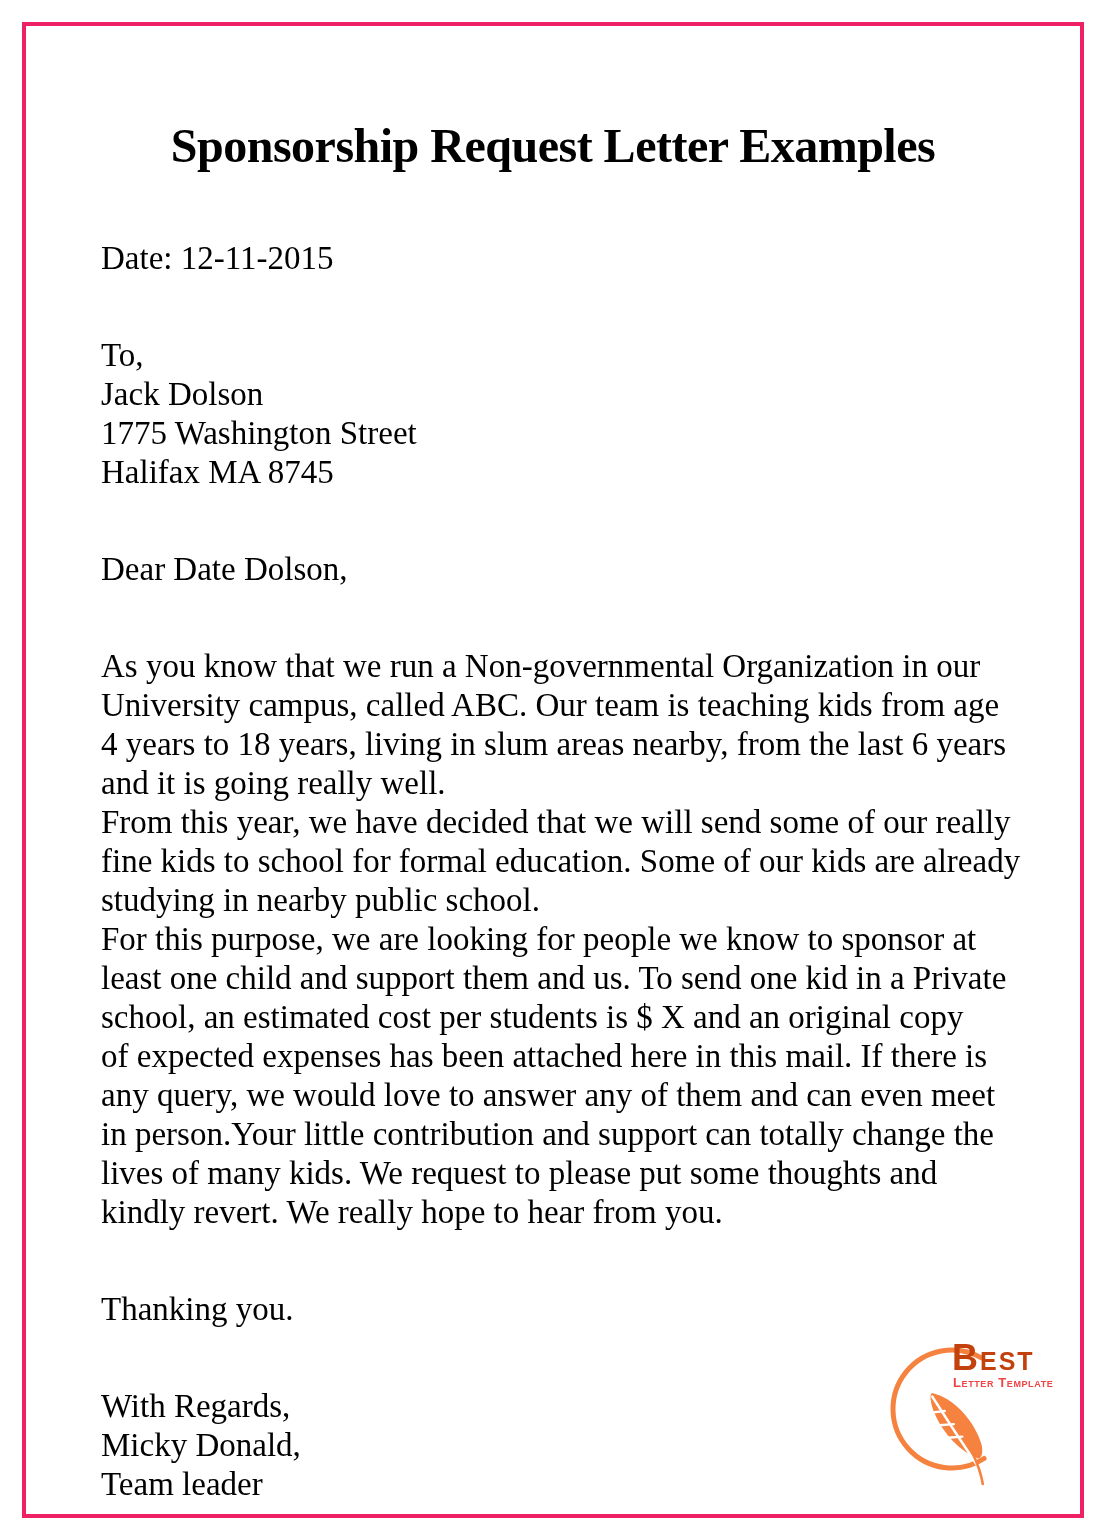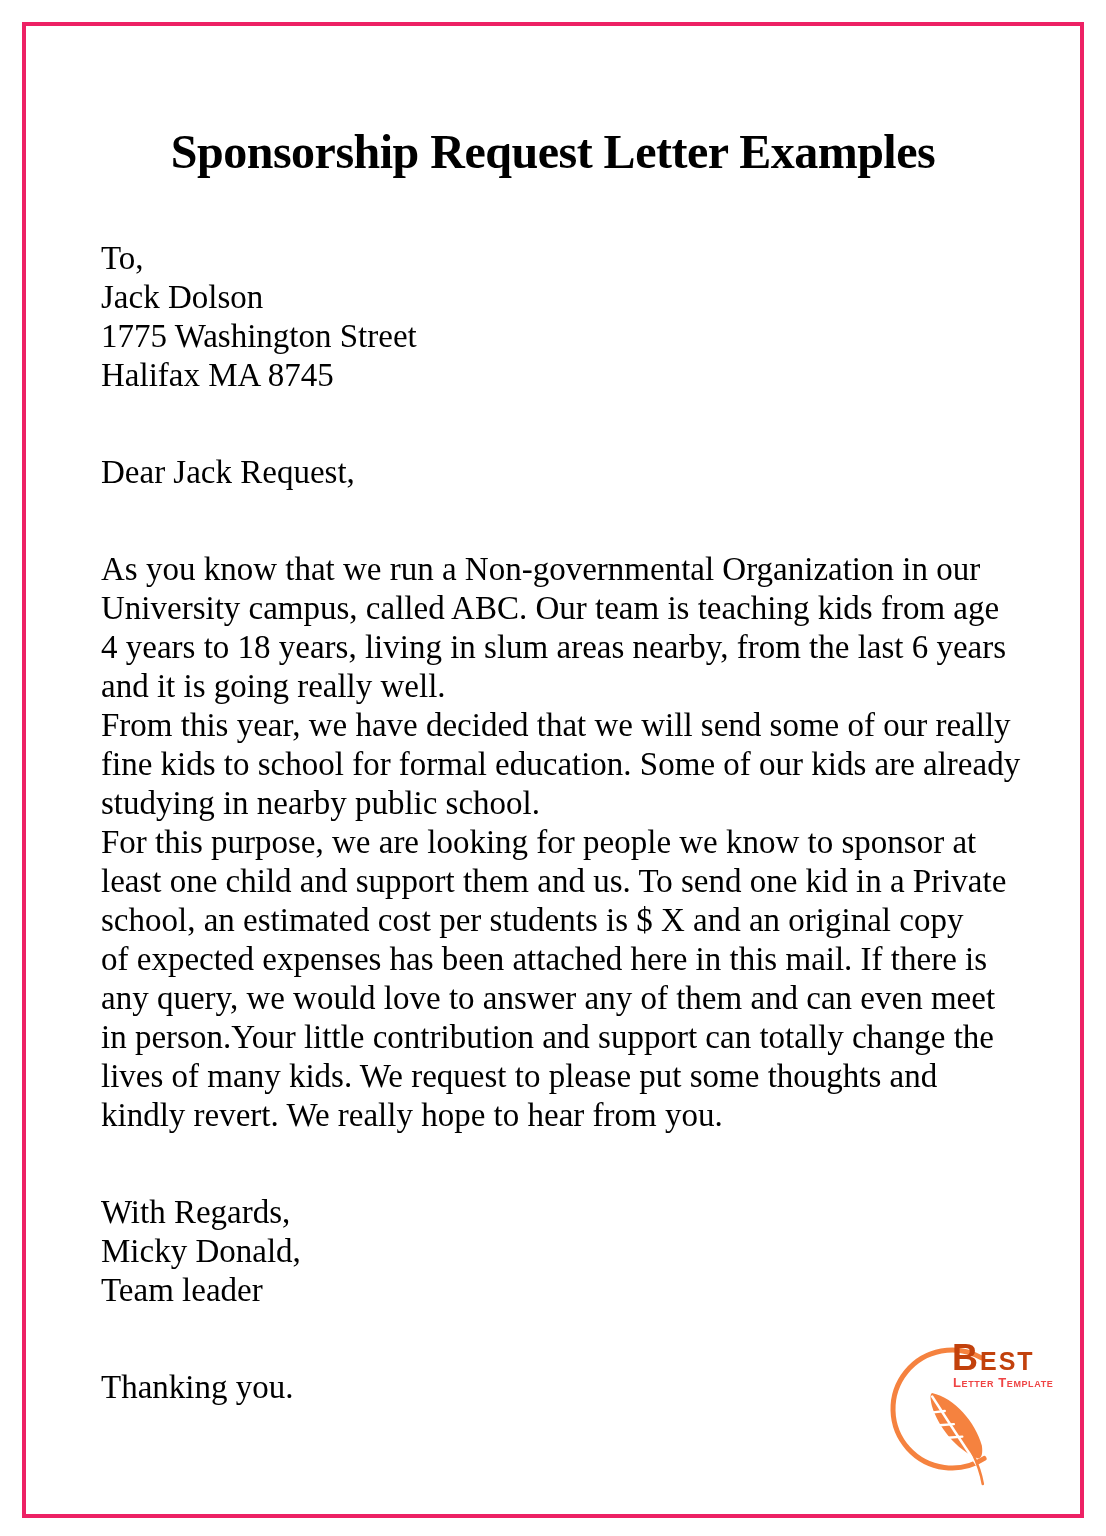--- a/index.html
+++ b/index.html
@@ -24,21 +24,21 @@
     height: 1496px;
     border: 4px solid #ED2164;
     box-sizing: border-box;
     pointer-events: none;
   }
   .title {
     position: absolute;
     left: 0;
     right: 0;
     top: 118px;
-    margin: 6px;
+    margin: 0;
     text-align: center;
     font-size: 48px;
     font-weight: bold;
     letter-spacing: -0.5px;
     color: #000000;
   }
   .letter {
     position: absolute;
     left: 101px;
     top: 239px;
@@ -93,44 +93,45 @@
 </head>
 <body>
 
 <div class="page">
 
   <div class="frame"></div>
 
   <h1 class="title">Sponsorship Request Letter Examples</h1>
 
   <div class="letter">
+    <div class="block">Date: 12-11-2015</div>
     <div class="block">To,
 Jack Dolson
 1775 Washington Street
 Halifax MA 8745</div>
-    <div class="block">Dear Jack Request,</div>
+    <div class="block">Dear Date Dolson,</div>
     <div class="block">As you know that we run a Non-governmental Organization in our
 University campus, called ABC. Our team is teaching kids from age
 4 years to 18 years, living in slum areas nearby, from the last 6 years
 and it is going really well.
 From this year, we have decided that we will send some of our really
 fine kids to school for formal education. Some of our kids are already
 studying in nearby public school.
 For this purpose, we are looking for people we know to sponsor at
 least one child and support them and us. To send one kid in a Private
 school, an estimated cost per students is $ X and an original copy
 of expected expenses has been attached here in this mail. If there is
 any query, we would love to answer any of them and can even meet
 in person.Your little contribution and support can totally change the
 lives of many kids. We request to please put some thoughts and
 kindly revert. We really hope to hear from you.</div>
+    <div class="block">Thanking you.</div>
     <div class="block">With Regards,
 Micky Donald,
 Team leader</div>
-    <div class="block">Thanking you.</div>
   </div>
 
   <div class="logo">
     <svg width="180" height="170" viewBox="0 0 180 170">
 
       <path d="M103.5,22.9 A59,59 0 1 0 106.1,123.5" fill="none" stroke="#F5823F" stroke-width="5" stroke-linecap="round"></path>
 
       <g transform="translate(54,58) rotate(52)">
         <path d="M0,0 C 18,-15 50,-16 72,-7 C 79,-3 82,1 80,4 C 60,16 30,16 10,8 C 4,5 0,3 0,0 Z" fill="#F5823F"></path>
         <path d="M3,2 Q 45,6 86,9" fill="none" stroke="#ffffff" stroke-width="2.6" stroke-linecap="round"></path>

